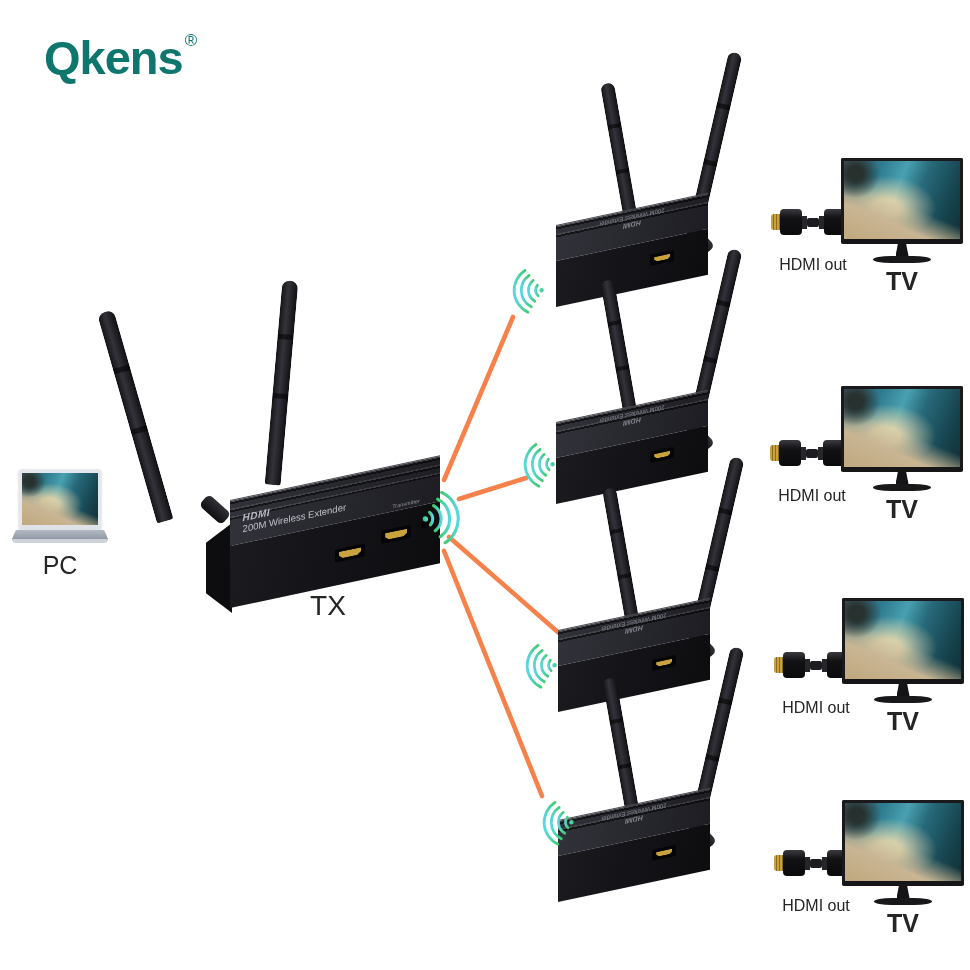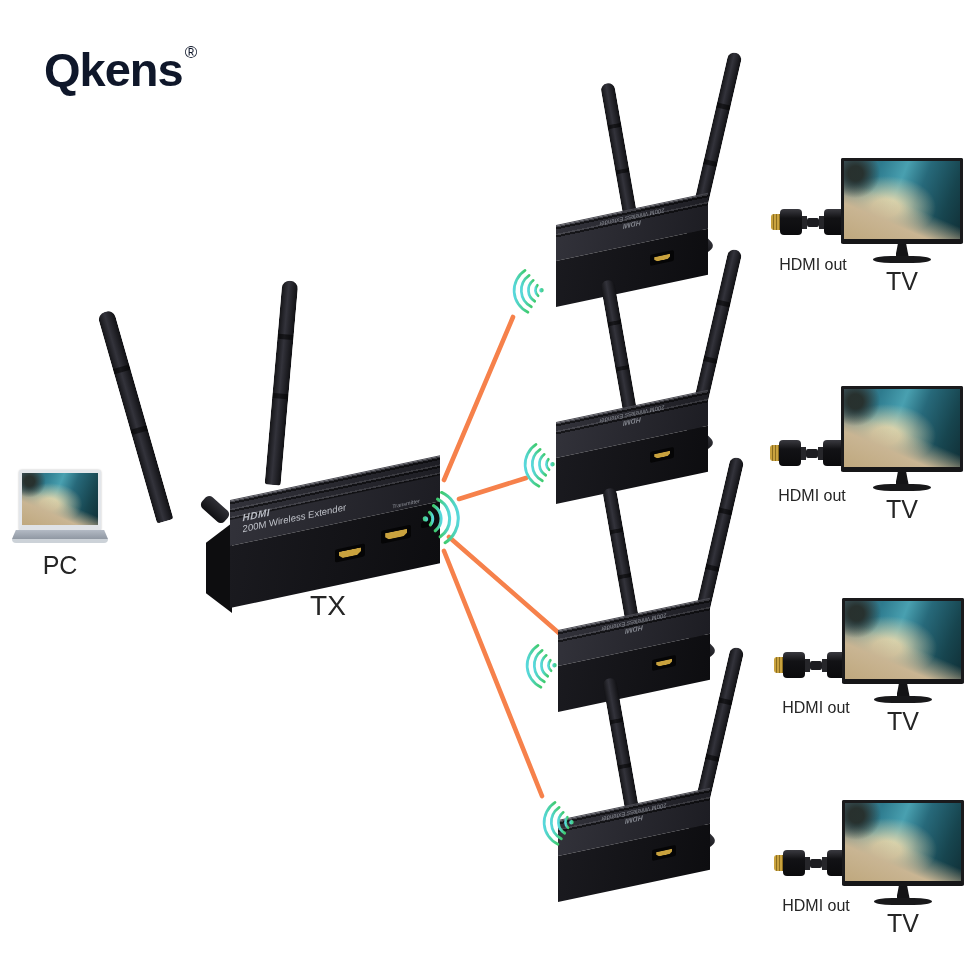--- a/index.html
+++ b/index.html
@@ -1,21 +1,21 @@
 <!DOCTYPE html>
 <html><head>
 <meta charset="utf-8">
 <style>
   * { margin:0; padding:0; box-sizing:border-box; }
   html,body { background:#ffffff; }
   body { font-family:"Liberation Sans", sans-serif; }
   .canvas { position:relative; width:970px; height:970px; background:#fff; overflow:hidden; }
 
   
-  .brand { position:absolute; left:44px; top:42px; font-size:47px; font-weight:700; color:#0f172a; letter-spacing:-1px; }
+  .brand { position:absolute; left:44px; top:30px; font-size:47px; font-weight:700; color:#0f766e; letter-spacing:-1px; }
   .brand sup { font-size:17px; font-weight:400; vertical-align:28px; margin-left:2px; }
 
   
   .label { position:absolute; color:#252525; text-align:center; }
   .lbl-big { font-size:25px; }
   .lbl-mid { font-size:16px; }
 
   
   svg.links { position:absolute; left:0; top:0; z-index:1; pointer-events:none; }
 
@@ -74,21 +74,21 @@
   .porthdmi .gold { width:100%; height:100%; background:#c9a23e; clip-path:polygon(0 0,100% 0,100% 55%,82% 100%,18% 100%,0 55%); }
   .portmicro { position:absolute; width:13px; height:6px; background:#050506; border-radius:2px; }
 
   .tx-device, .rx-device { position:absolute; z-index:2; }
 
   
   .tv-group { position:absolute; width:122px; z-index:2; }
   .tv-screen { width:122px; height:86px; border:3px solid #1a1a1c; border-bottom:5px solid #161618; border-radius:2px; }
   .tv-neck { width:13px; height:12px; margin:0 auto; background:#141416; clip-path:polygon(18% 0,82% 0,100% 100%,0 100%); }
   .tv-base { width:58px; height:7px; margin:0 auto; background:#18181a; border-radius:50%/80%; }
-  .tv-group .label { position:static; margin-top:4px; }
+  .tv-group .label { position:static; margin-top:4px;font-weight:bold; }
 
   .cable-group { position:absolute; width:100px; z-index:2; }
   .cable-group .label { position:static; margin-top:17px; }
 
   .rx-row { position:absolute; width:470px; height:260px; }
 </style>
 </head>
 <body>
 
 <div class="canvas">

